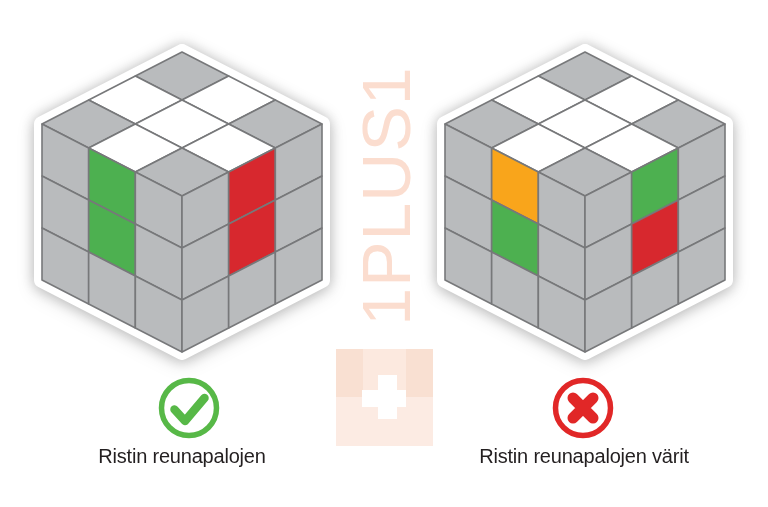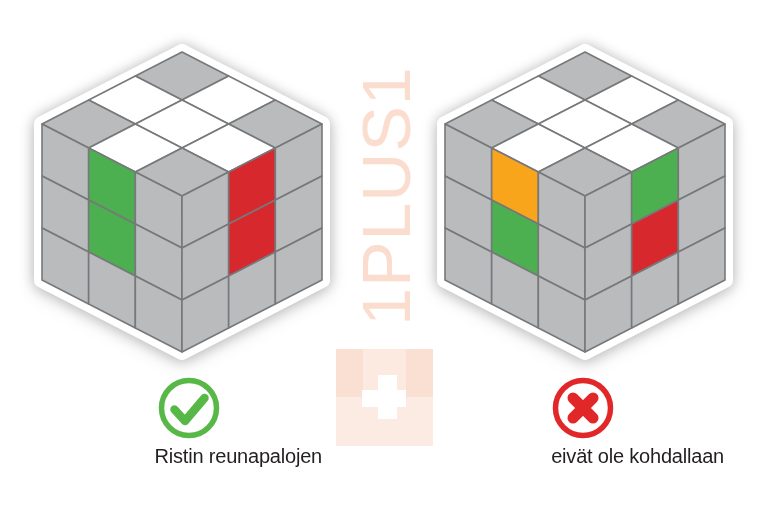--- a/index.html
+++ b/index.html
@@ -26,21 +26,21 @@
     filter:drop-shadow(0 0 7px rgba(0,0,0,0.22)) drop-shadow(0 5px 8px rgba(0,0,0,0.12));
   }
   svg.cube.left{left:-3px;top:32px;}
   svg.cube.right{left:400px;top:32px;}
   
   svg.result-icon{position:absolute;width:64px;height:64px;top:376px;z-index:3;}
   svg.result-icon.check{left:157px;}
   svg.result-icon.cross{left:551px;}
   
   .caption{
-    position:absolute;top:444px;width:280px;text-align:right;z-index:3;
+    position:absolute;top:444px;width:280px;text-align:center;z-index:3;
     font-size:20px;line-height:25px;font-weight:400;letter-spacing:-0.2px;
   }
   .caption.left{left:42px;}
   .caption.right{left:444px;}
   .caption span{display:block;}
 </style>
 </head>
 <body>
 
 <div class="stage">
@@ -123,16 +123,16 @@
 
   <svg class="result-icon cross" viewBox="0 0 64 64" style="color: rgb(225, 39, 39);">
     <circle cx="32" cy="32" r="27.5" fill="none" stroke="currentColor" stroke-width="5.5"></circle>
     <path d="M22 22 L42 42 M42 22 L22 42" fill="none" stroke="currentColor" stroke-width="11" stroke-linecap="round"></path>
   </svg>
 
   <div class="caption left" style="color: rgb(35, 31, 32);">
     <span>Ristin reunapalojen</span>
   </div>
   <div class="caption right" style="color: rgb(35, 31, 32);">
-    <span>eivät ole kohdallaan</span>
+    <span>Ristin reunapalojen värit</span>
   </div>
 
 </div>
 
 </body></html>

